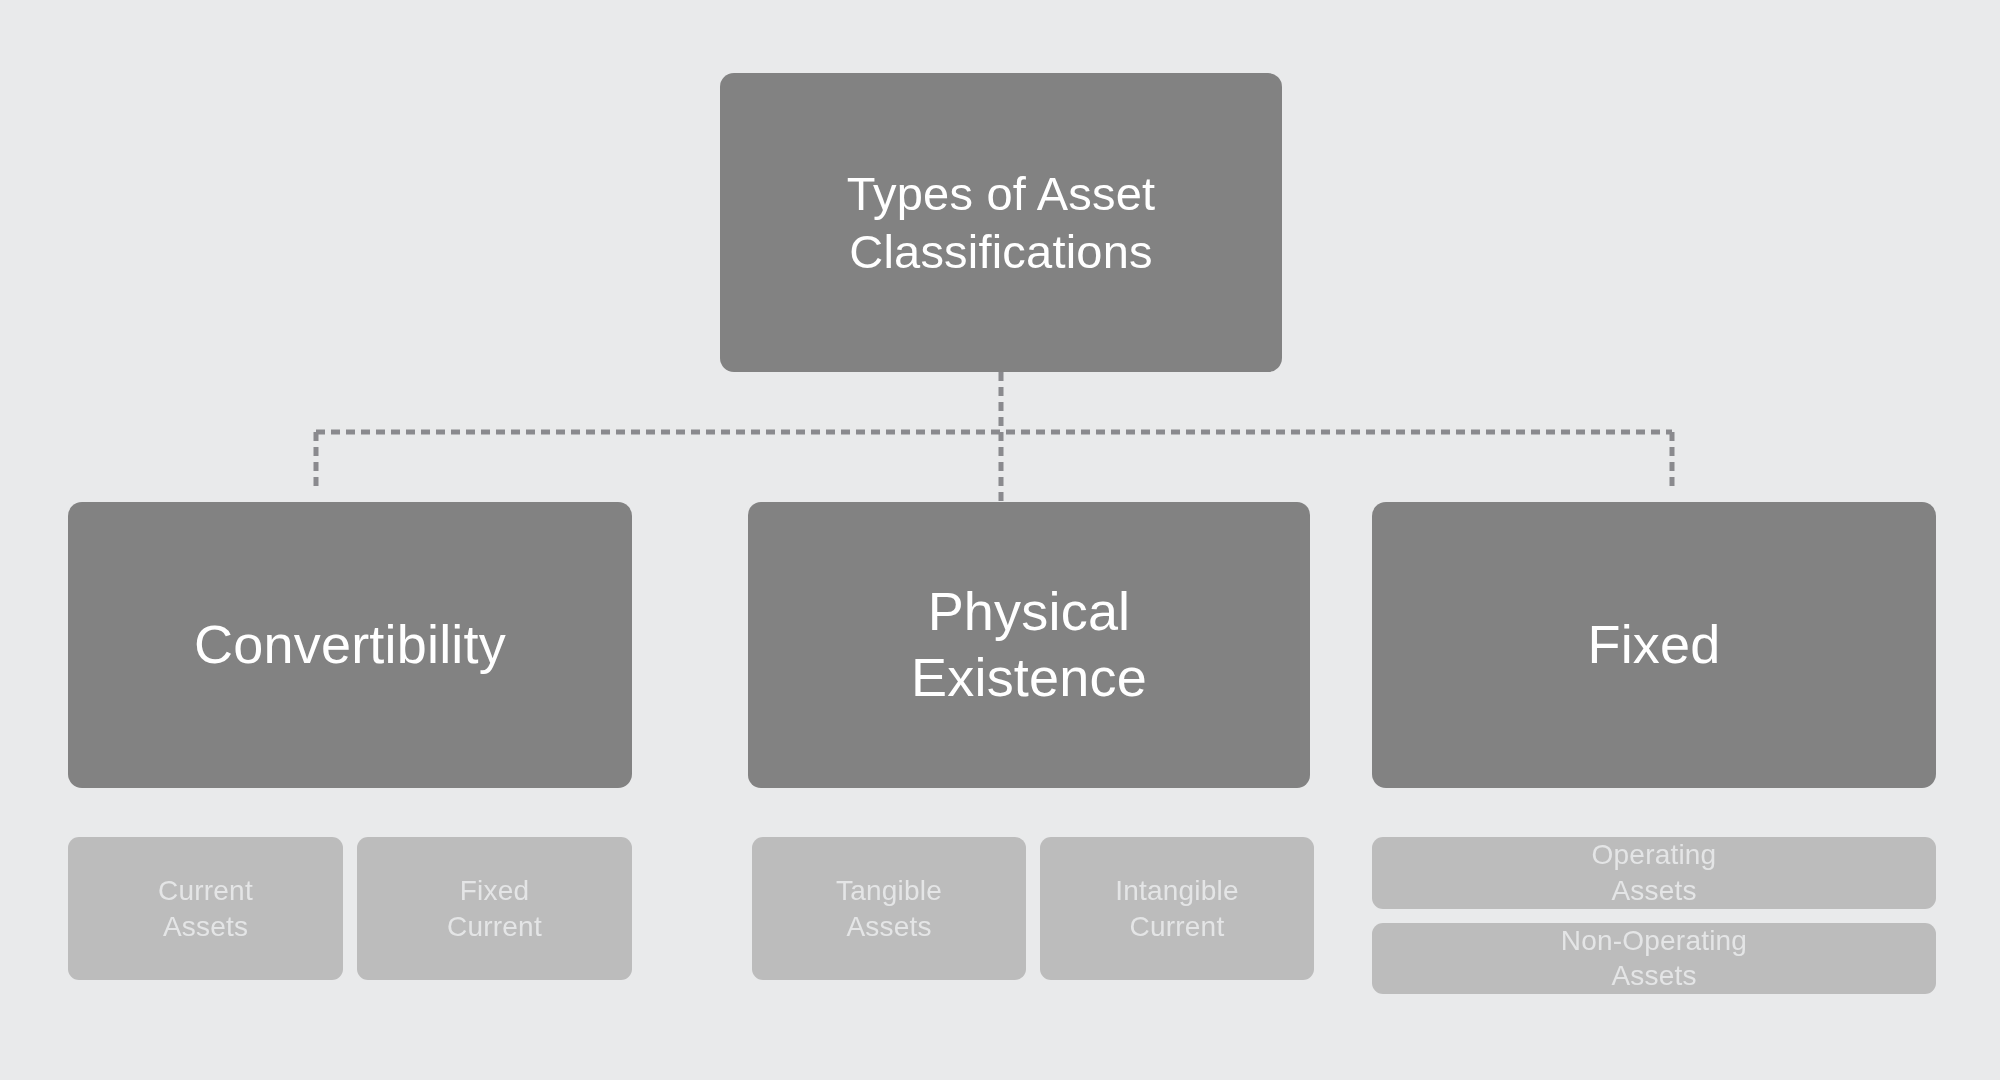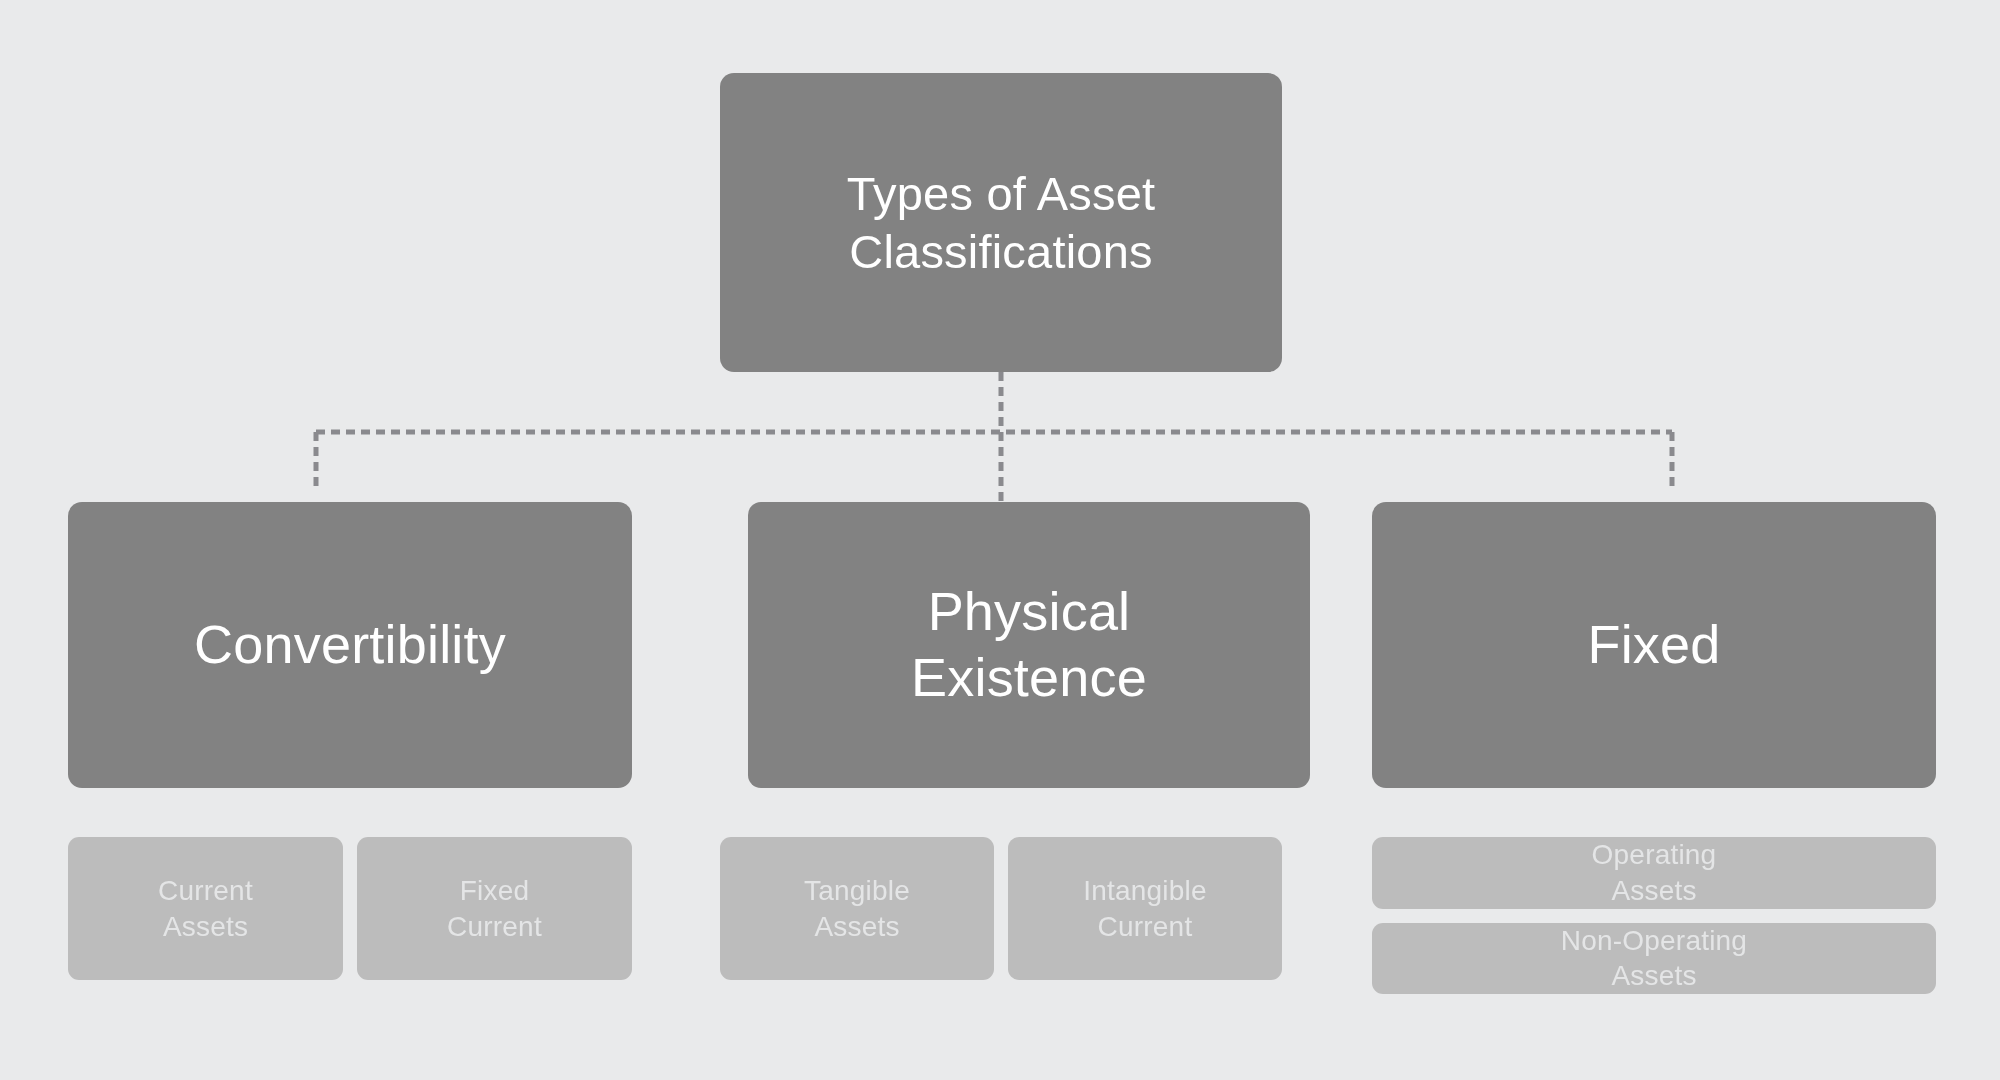--- a/index.html
+++ b/index.html
@@ -79,21 +79,21 @@
 
   
   .leaf-row {
     position: absolute;
     top: 837px;
     height: 143px;
     display: flex;
     gap: 14px;
   }
   #leaf-row-0 { left: 68px;   width: 564px; }
-  #leaf-row-1 { left: 720px;  width: 562px; justify-content: flex-end; }
+  #leaf-row-1 { left: 752px;  width: 562px; justify-content: flex-end; }
   #leaf-row-2 { left: 1372px; width: 564px; flex-direction: column; }
 
   .leaf-chip {
     box-sizing: border-box;
     flex: 1 1 0;
     display: flex;
     align-items: center;
     justify-content: center;
     text-align: center;
     background: #bcbcbc;

